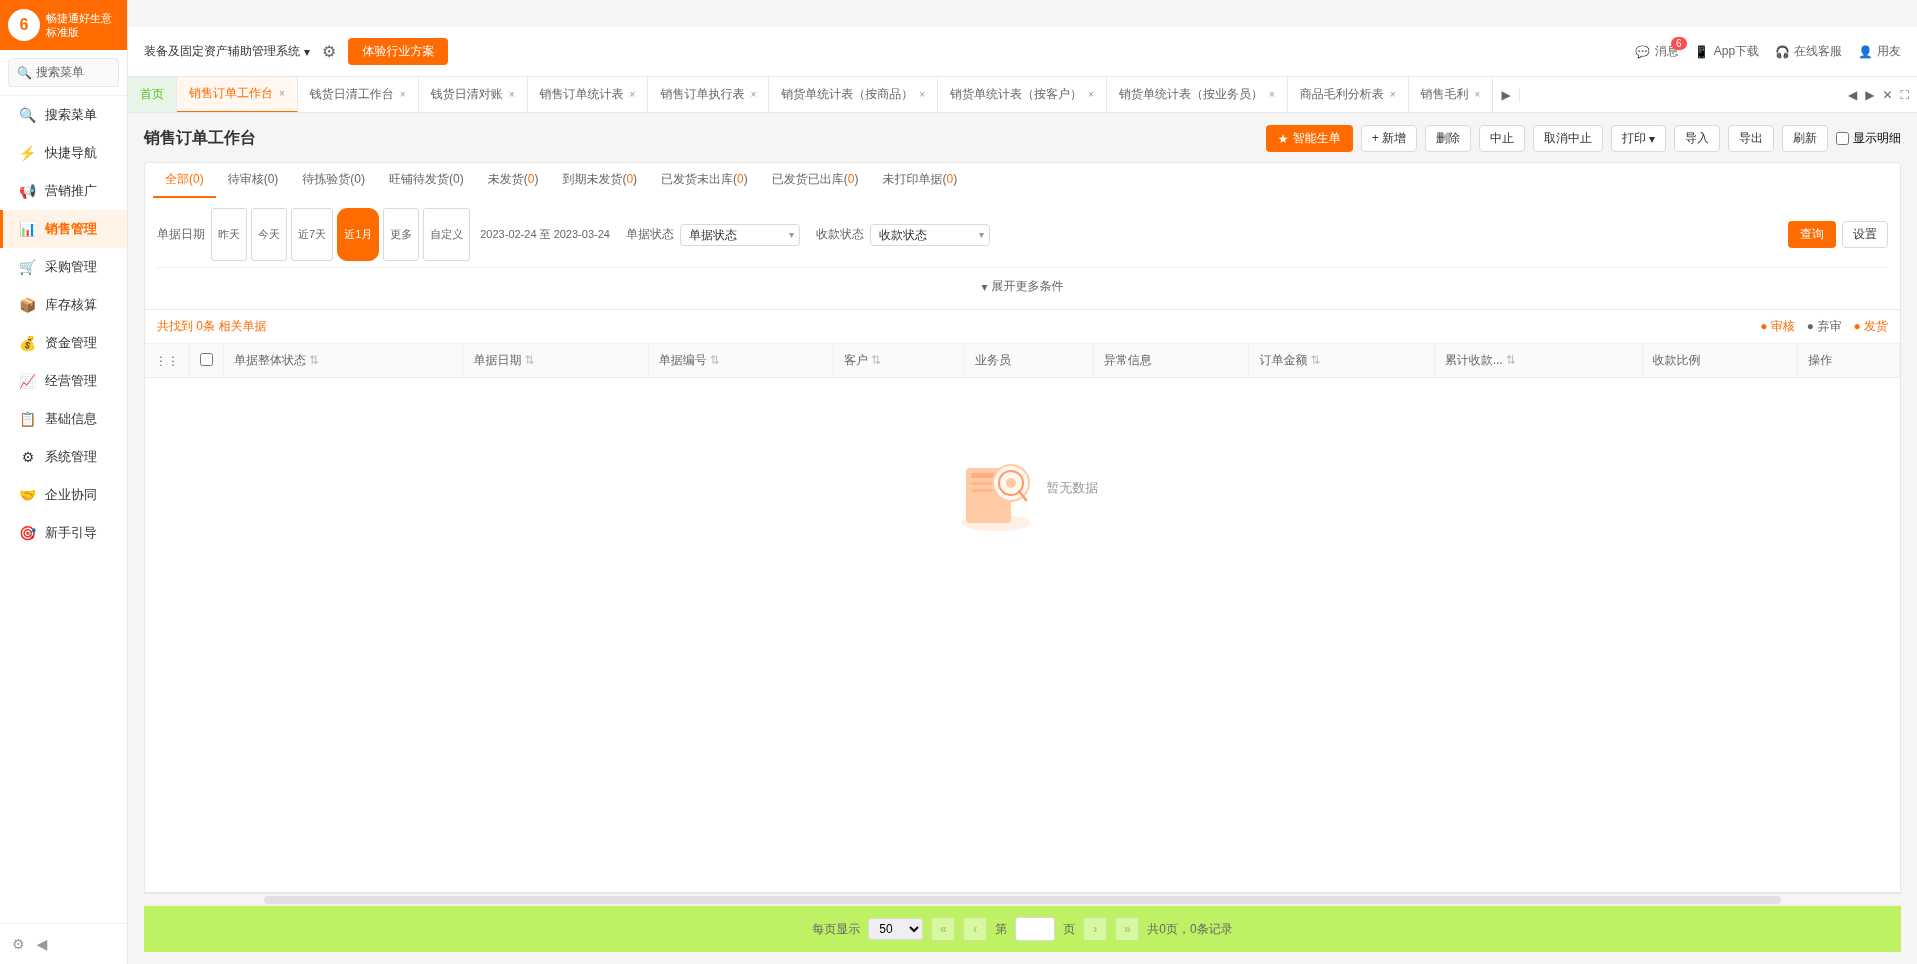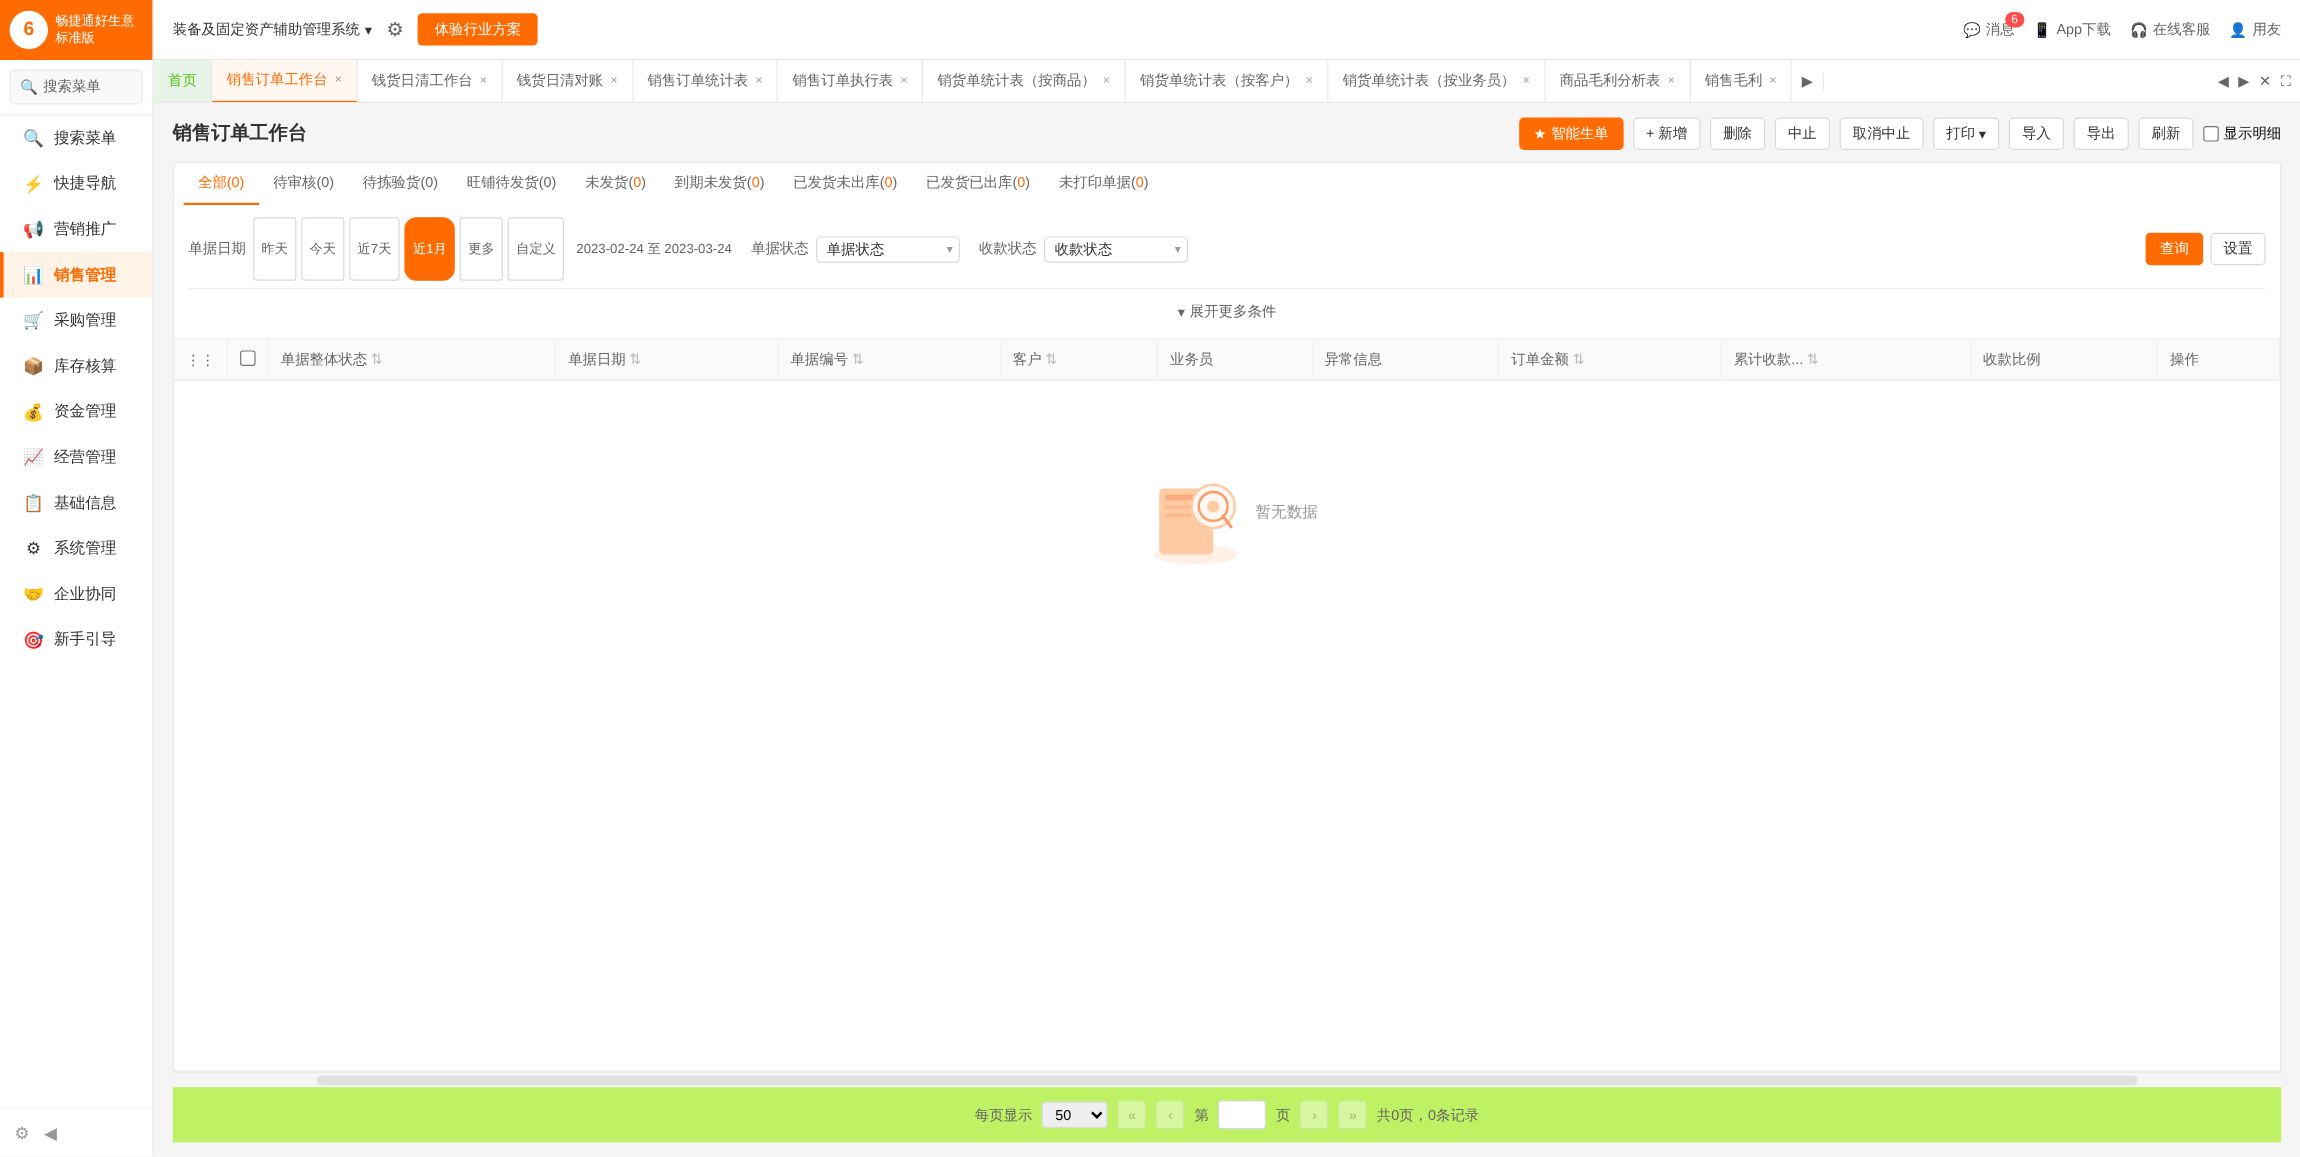--- a/index.html
+++ b/index.html
@@ -12,21 +12,21 @@
     .sidebar-logo-text { color: #fff; font-size: 11px; line-height: 1.3; }
     .sidebar-search { padding: 8px; border-bottom: 1px solid #f0f0f0; }
     .sidebar-search-btn { width: 100%; padding: 5px 8px; border: 1px solid #e8e8e8; border-radius: 4px; background: #f9f9f9; color: #666; font-size: 12px; cursor: pointer; display: flex; align-items: center; gap: 4px; }
     .sidebar-nav-item { display: flex; align-items: center; gap: 8px; padding: 10px 16px; cursor: pointer; color: #333; font-size: 13px; border-left: 3px solid transparent; }
     .sidebar-nav-item.active { background: #fff3e8; color: #ff6b00; border-left-color: #ff6b00; font-weight: bold; }
     .sidebar-nav-icon { font-size: 14px; width: 18px; text-align: center; }
     .sidebar-bottom { margin-top: auto; padding: 12px; display: flex; gap: 12px; border-top: 1px solid #f0f0f0; }
     .sidebar-bottom-btn { color: #999; cursor: pointer; font-size: 14px; }
 
     
-    .main { flex: 1; display: flex; flex-direction: column; overflow: hidden; }
+    .main { flex: 1; display: flex; flex-direction: column; overflow: hidden; margin-top: 27px; }
 
     
     .topbar { height: 50px; background: #fff; border-bottom: 1px solid #e8e8e8; display: flex; align-items: center; padding: 0 16px; gap: 12px; }
     .topbar-dropdown { display: flex; align-items: center; gap: 4px; cursor: pointer; color: #333; }
     .topbar-actions { display: flex; align-items: center; gap: 16px; margin-left: auto; }
     .topbar-action { display: flex; align-items: center; gap: 4px; color: #666; cursor: pointer; font-size: 12px; position: relative; }
     .badge { background: #ff4d4f; color: #fff; border-radius: 10px; font-size: 10px; padding: 1px 4px; position: absolute; top: -6px; right: -8px; min-width: 16px; text-align: center; }
     .topbar-solution-btn { background: #ff6b00; color: #fff; border: none; border-radius: 4px; padding: 5px 14px; font-size: 12px; cursor: pointer; }
     .topbar-gear { color: #666; cursor: pointer; font-size: 16px; }
 
@@ -342,20 +342,32 @@
       </div>
       <div class="filter-bottom">
         <div class="filter-expand">
           <span>▾</span>
           <span>展开更多条件</span>
         </div>
       </div>
     </div>
 
     <div class="table-area">
+      <div class="table-toolbar">
+        <div class="table-count">
+          <span>共找到</span>
+          <span style="color:#ff6b00;">0条</span>
+          <span>相关单据</span>
+        </div>
+        <div class="table-ops" id="table-ops">
+            <span class="table-op orange">● 审核</span>
+            <span class="table-op">● 弃审</span>
+            <span class="table-op orange">● 发货</span>
+          </div>
+      </div>
       <div class="table-scroll">
         <table>
           <thead>
             <tr id="table-header-row">
                 <th class="th-drag"><span>⋮⋮</span></th>
                 <th class="th-check"><input type="checkbox" style=""></th>
                 <th>单据整体状态<span class="sort-icon">⇅</span></th>
                 <th>单据日期<span class="sort-icon">⇅</span></th>
                 <th>单据编号<span class="sort-icon">⇅</span></th>
                 <th>客户<span class="sort-icon">⇅</span></th>

